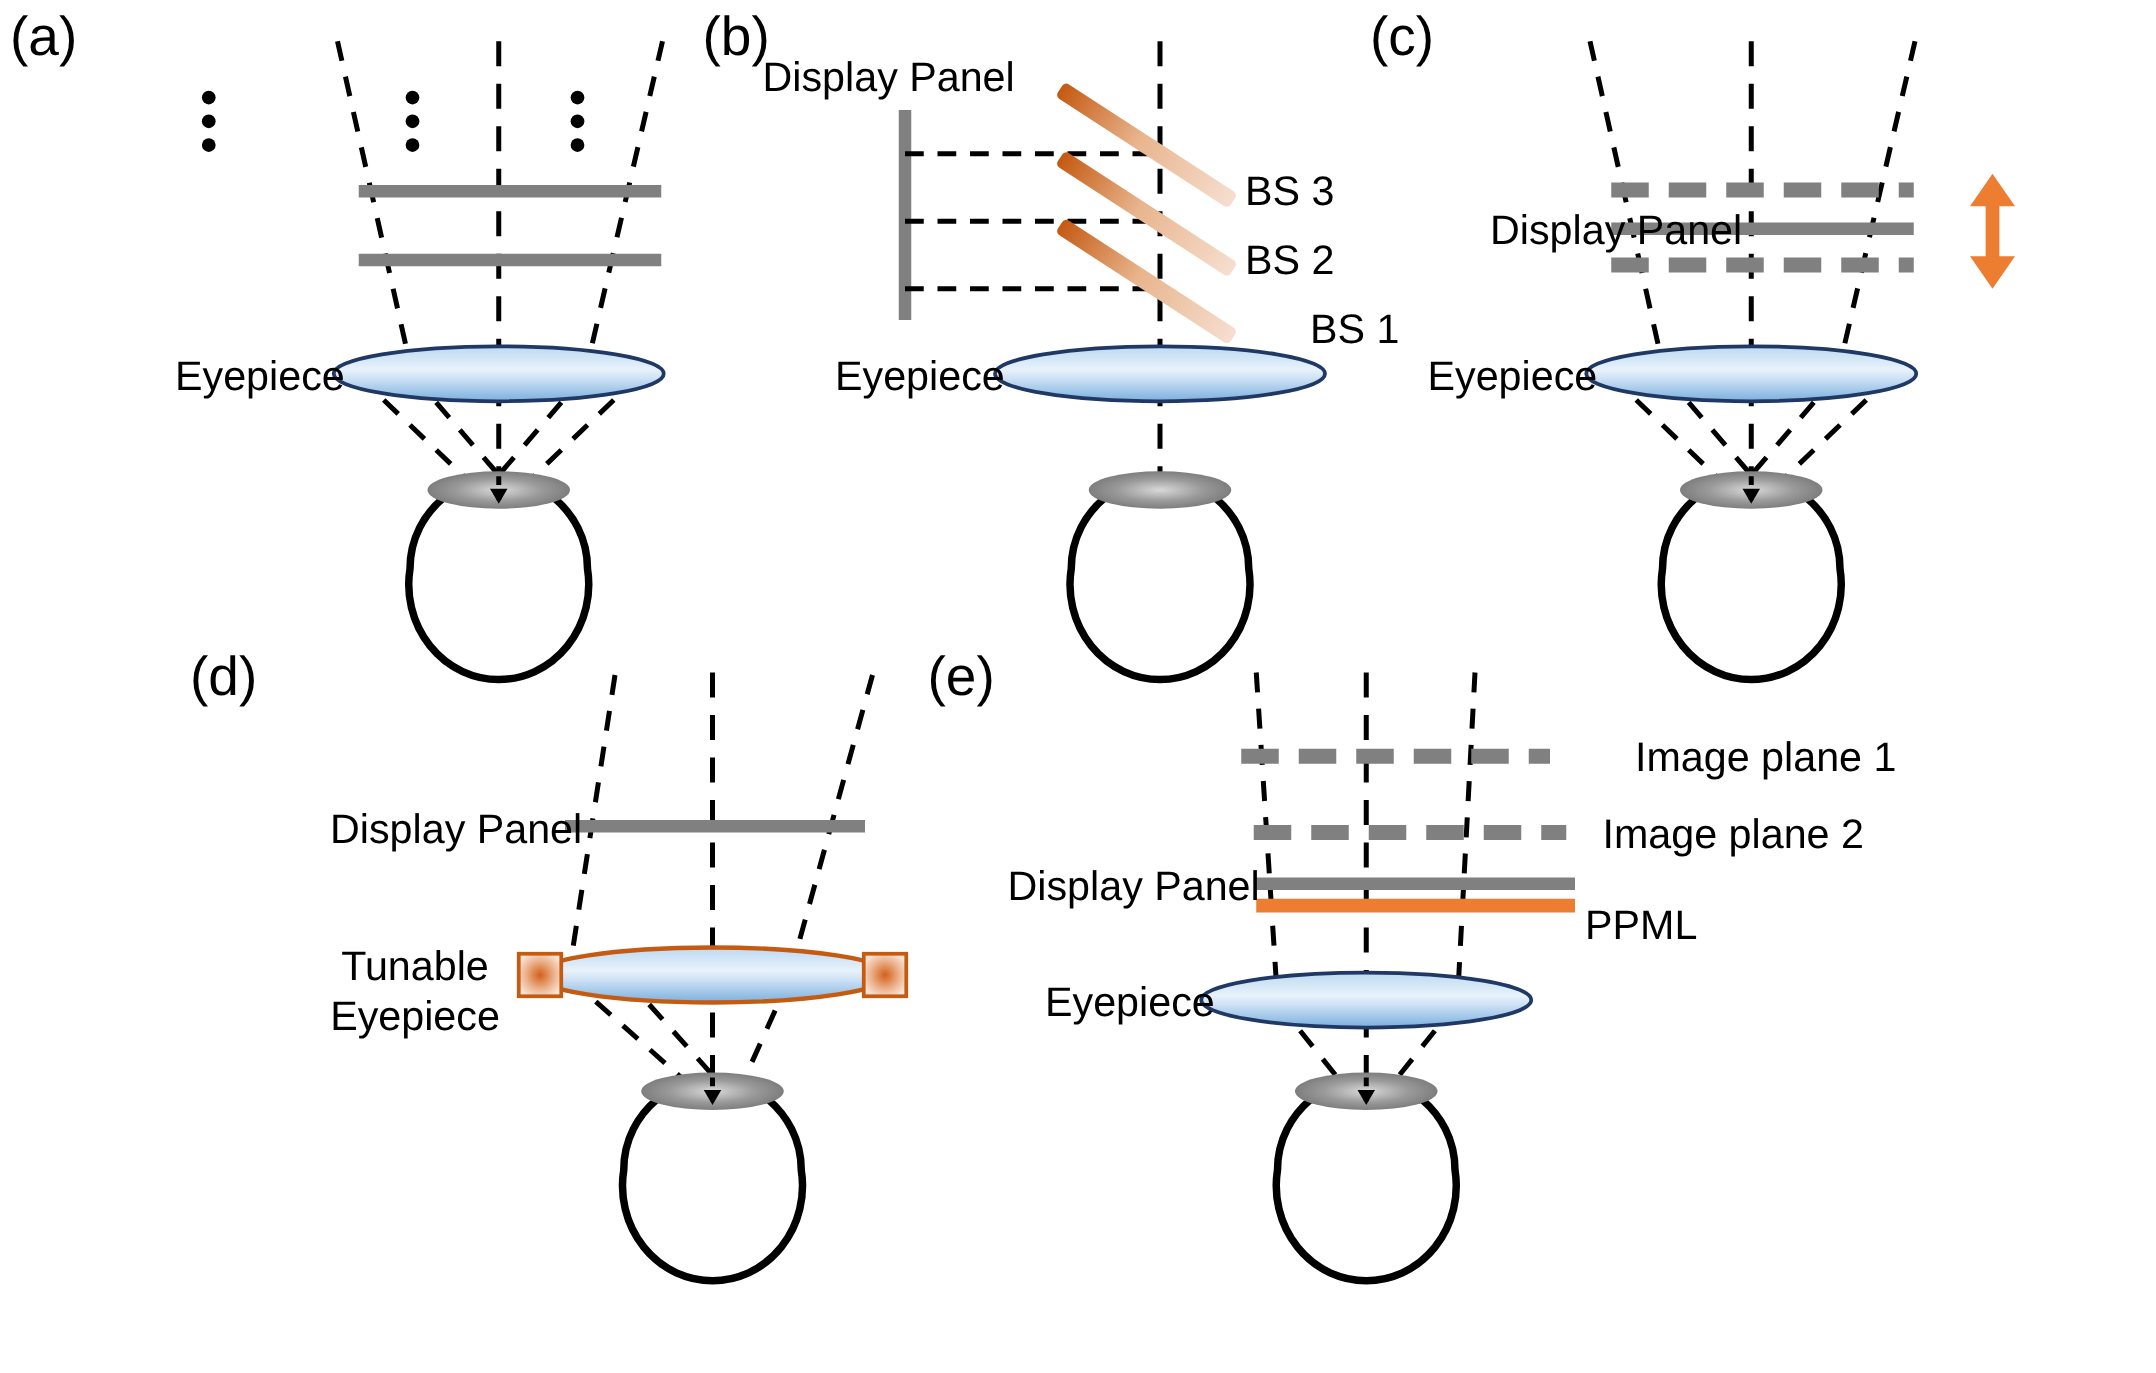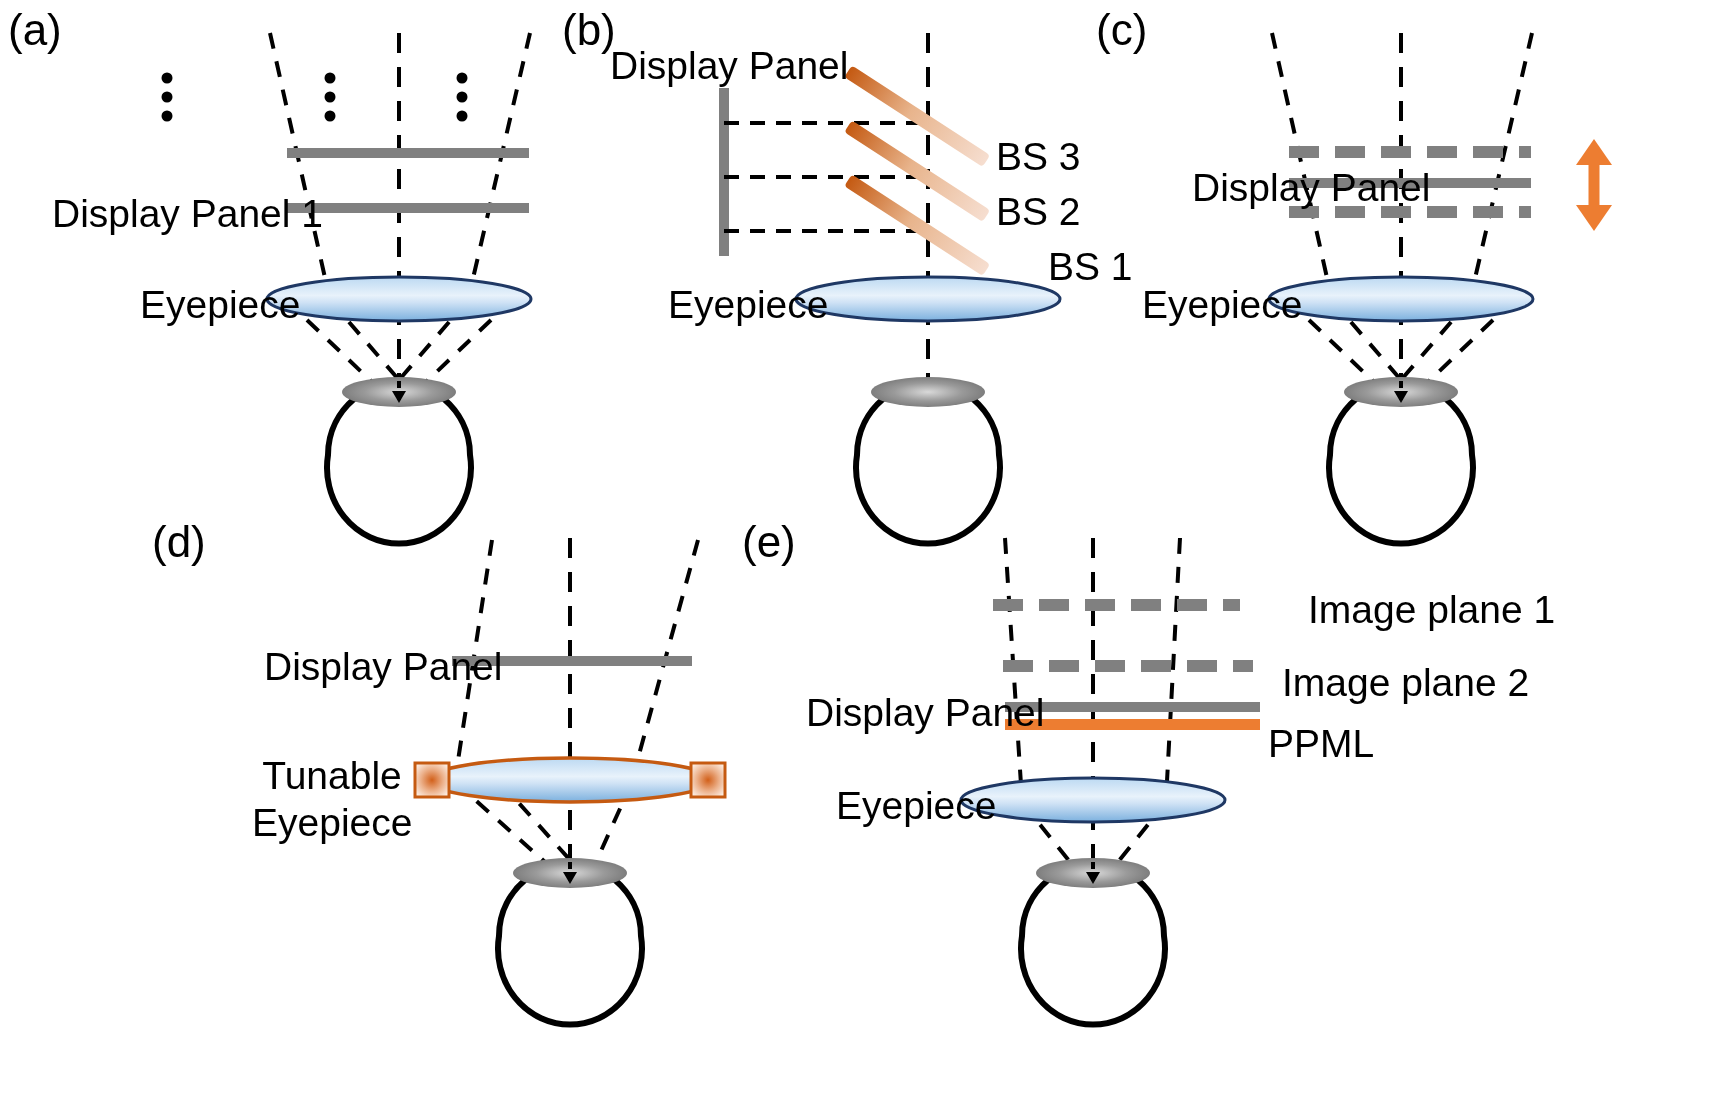--- a/index.html
+++ b/index.html
@@ -21,21 +21,21 @@
   .panel-letter {
     position: absolute;
     font-size: 44px;
     line-height: 1;
     color: #000;
     font-family: "Liberation Sans", sans-serif;
     white-space: nowrap;
   }
   .label {
     position: absolute;
-    font-size: 39px;
+    font-size: 33px;
     line-height: 1.12;
     color: #000;
     white-space: nowrap;
     font-family: "Liberation Sans", sans-serif;
   }
   .label.two-line {
     white-space: normal;
     text-align: center;
     line-height: 1.2;
   }
@@ -276,21 +276,20 @@
                  C 1164 911 1152 892 1138 880
                  C 1127 870 1114 862 1093 862 Z" fill="#ffffff" stroke="#000" stroke-width="6"></path>
         <ellipse cx="1093" cy="873" rx="57" ry="15" fill="url(#pupilGrad)"></ellipse>
         <path d="M1093 862 L1093 884" stroke="#000" stroke-width="4" stroke-dasharray="7 5" fill="none"></path>
         <path d="M1093 884 l-7 -12 l14 0 z" fill="#000"></path>
       </g>
     </g>
   </svg>
 
   <div class="panel-letter" style="left:8px; top:8px;">(a)</div>
-  <div class="label" style="left:52px; top:192px;">Display Panel 1</div>
   <div class="label" style="left:140px; top:283px;">Eyepiece</div>
 
   <div class="panel-letter" style="left:562px; top:8px;">(b)</div>
   <div class="label" style="left:610px; top:44px;">Display Panel</div>
   <div class="label" style="left:668px; top:283px;">Eyepiece</div>
   <div class="label" style="left:996px; top:135px;">BS 3</div>
   <div class="label" style="left:996px; top:190px;">BS 2</div>
   <div class="label" style="left:1048px; top:245px;">BS 1</div>
 
   <div class="panel-letter" style="left:1096px; top:8px;">(c)</div>
@@ -299,18 +298,18 @@
 
   <div class="panel-letter" style="left:152px; top:520px;">(d)</div>
   <div class="label" style="left:264px; top:645px;">Display Panel</div>
   <div class="label two-line" style="left:252px; top:753px; width:160px;">
     <span>Tunable</span><br>
     <span>Eyepiece</span>
   </div>
 
   <div class="panel-letter" style="left:742px; top:520px;">(e)</div>
   <div class="label" style="left:1272px; top:588px;margin-left:36px;">Image plane 1</div>
-  <div class="label" style="left:1282px; top:649px;margin-top:12px;">Image plane 2</div>
+  <div class="label" style="left:1282px; top:649px;">Image plane 2</div>
   <div class="label" style="left:806px; top:691px;">Display Panel</div>
   <div class="label" style="left:1268px; top:704px;margin-top:18px;">PPML</div>
   <div class="label" style="left:836px; top:784px;">Eyepiece</div>
 
 </div>
 
 </body></html>

